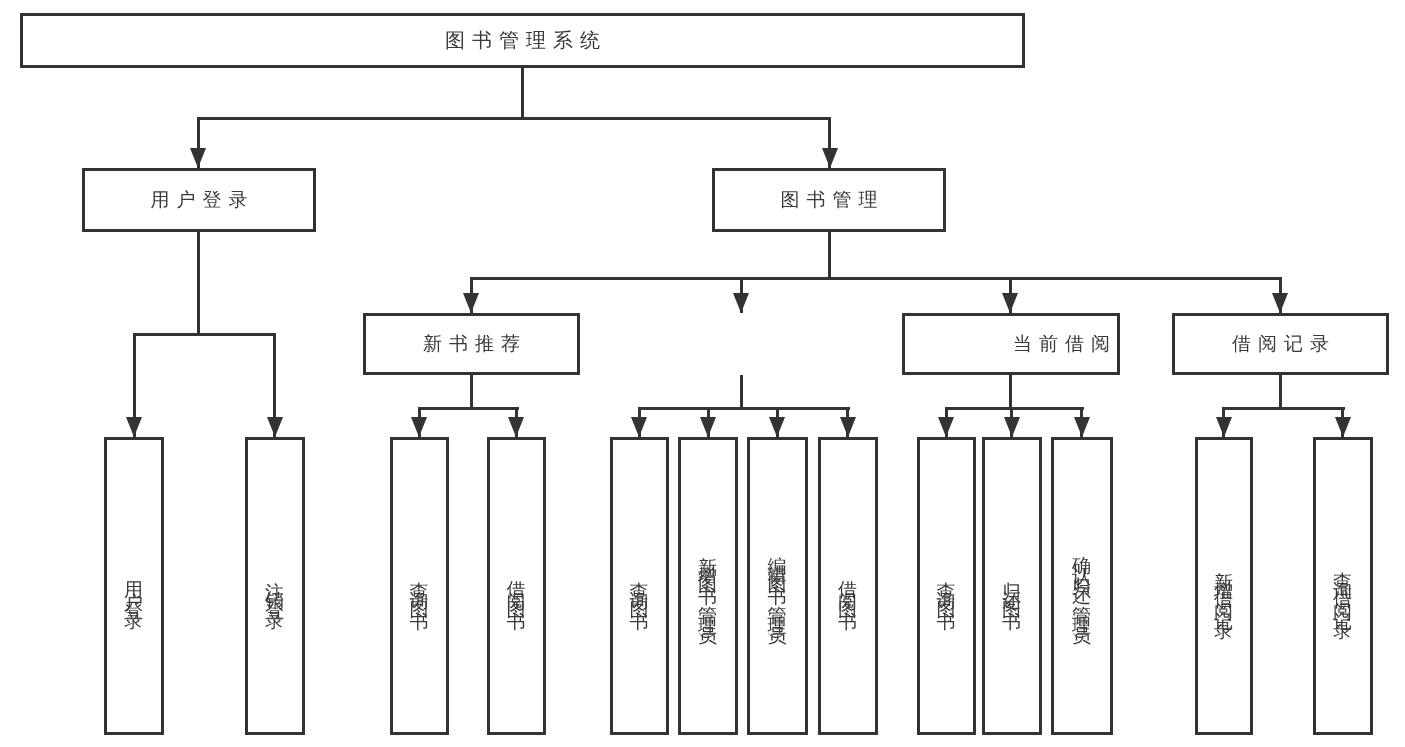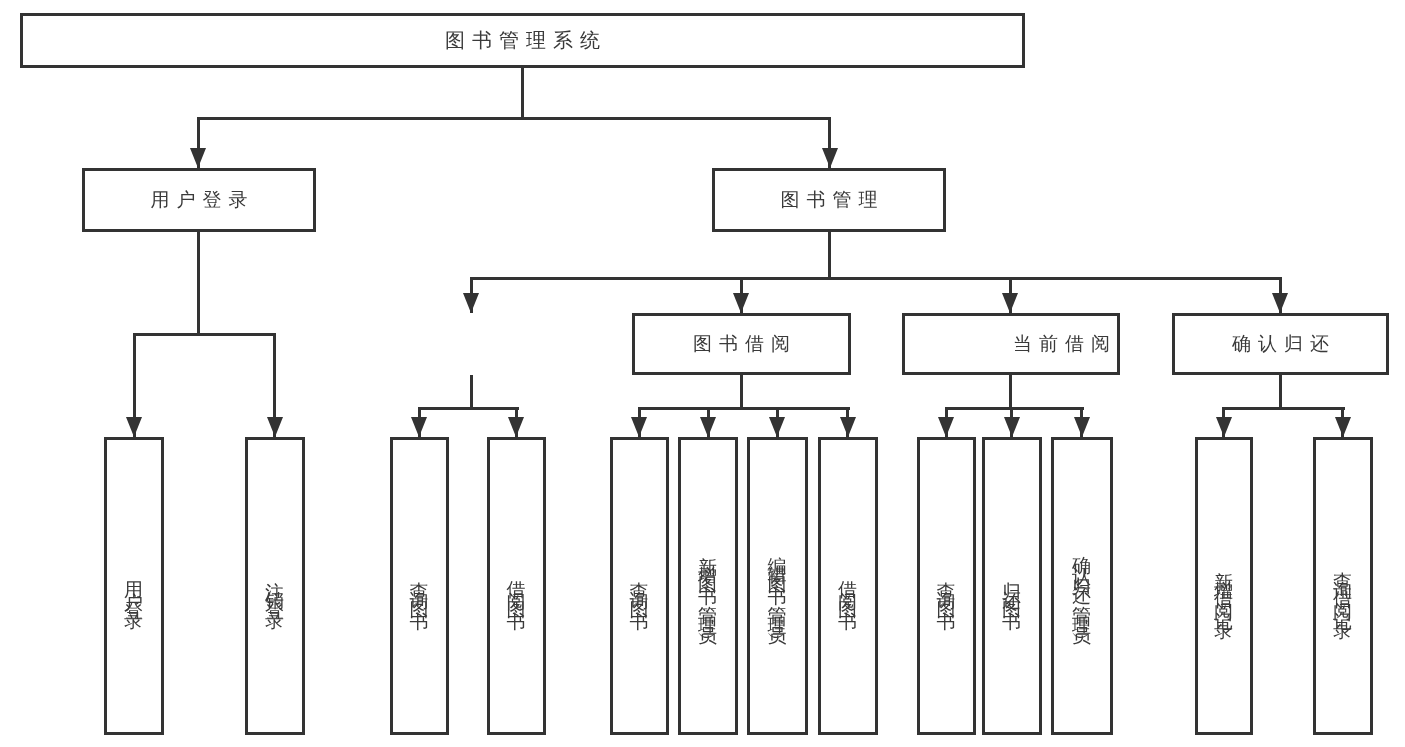--- a/index.html
+++ b/index.html
@@ -97,28 +97,28 @@
   <div class="h" style="left:470px;top:277px;width:812px;"></div>
   <div class="v" style="left:470px;top:277px;height:36px;"></div>
   <div class="v" style="left:740px;top:277px;height:36px;"></div>
   <div class="v" style="left:1009px;top:277px;height:36px;"></div>
   <div class="v" style="left:1279px;top:277px;height:36px;"></div>
   <div class="arrow" style="left:463px;top:293px;"></div>
   <div class="arrow" style="left:733px;top:293px;"></div>
   <div class="arrow" style="left:1002px;top:293px;"></div>
   <div class="arrow" style="left:1272px;top:293px;"></div>
 
-  <div class="box hbox" style="left:632px;top:313px;width:219px;height:62px;">
-    <span>图书借阅</span>
+  <div class="box hbox" style="left:363px;top:313px;width:217px;height:62px;">
+    <span>新书推荐</span>
   </div>
   <div class="box hbox" style="left:902px;top:313px;width:218px;height:62px;justify-content:flex-end;">
     <span>当前借阅</span>
   </div>
   <div class="box hbox" style="left:1172px;top:313px;width:217px;height:62px;">
-    <span>确认归还</span>
+    <span>借阅记录</span>
   </div>
 
   <div class="v" style="left:470px;top:375px;height:35px;"></div>
   <div class="h" style="left:418px;top:407px;width:101px;"></div>
   <div class="v" style="left:418px;top:407px;height:30px;"></div>
   <div class="v" style="left:515px;top:407px;height:30px;"></div>
   <div class="arrow" style="left:411px;top:417px;"></div>
   <div class="arrow" style="left:508px;top:417px;"></div>
 
   <div class="v" style="left:740px;top:375px;height:35px;"></div>

